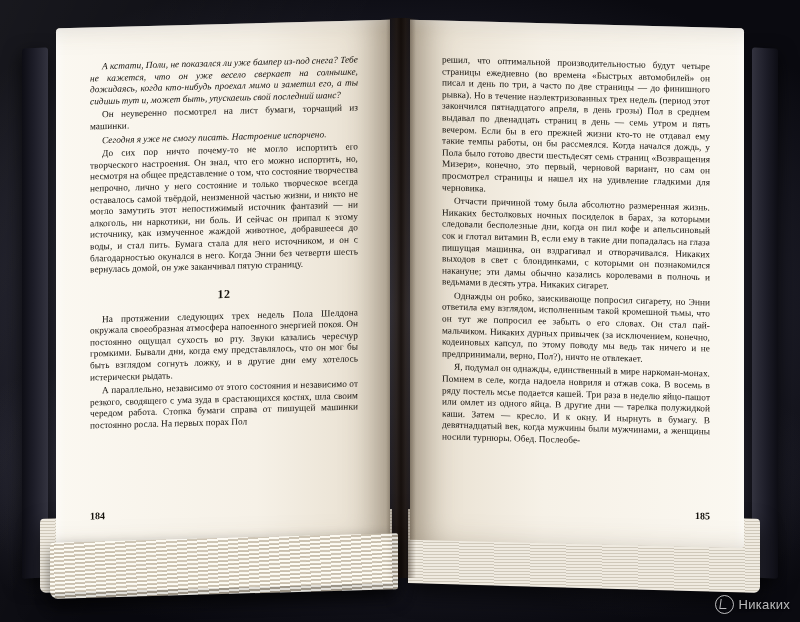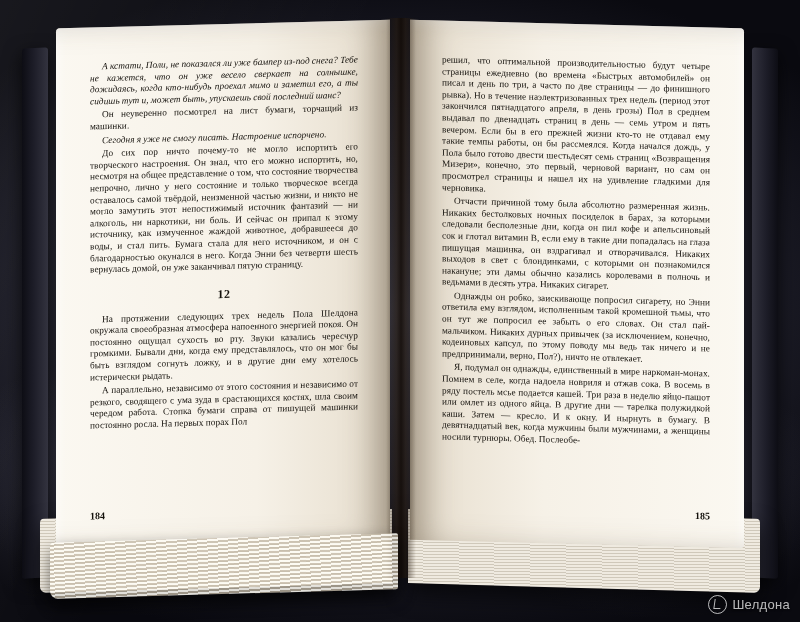--- a/index.html
+++ b/index.html
@@ -245,15 +245,15 @@
       </div>
       <div class="folio">185</div>
     </div>
 
     <div class="gutter"></div>
     <div class="fan"></div>
   </div>
 
   <div class="watermark">
     <span class="mark"></span>
-    <span>Шелдона</span>
+    <span>Никаких</span>
   </div>
 </div>
 
 </body></html>

